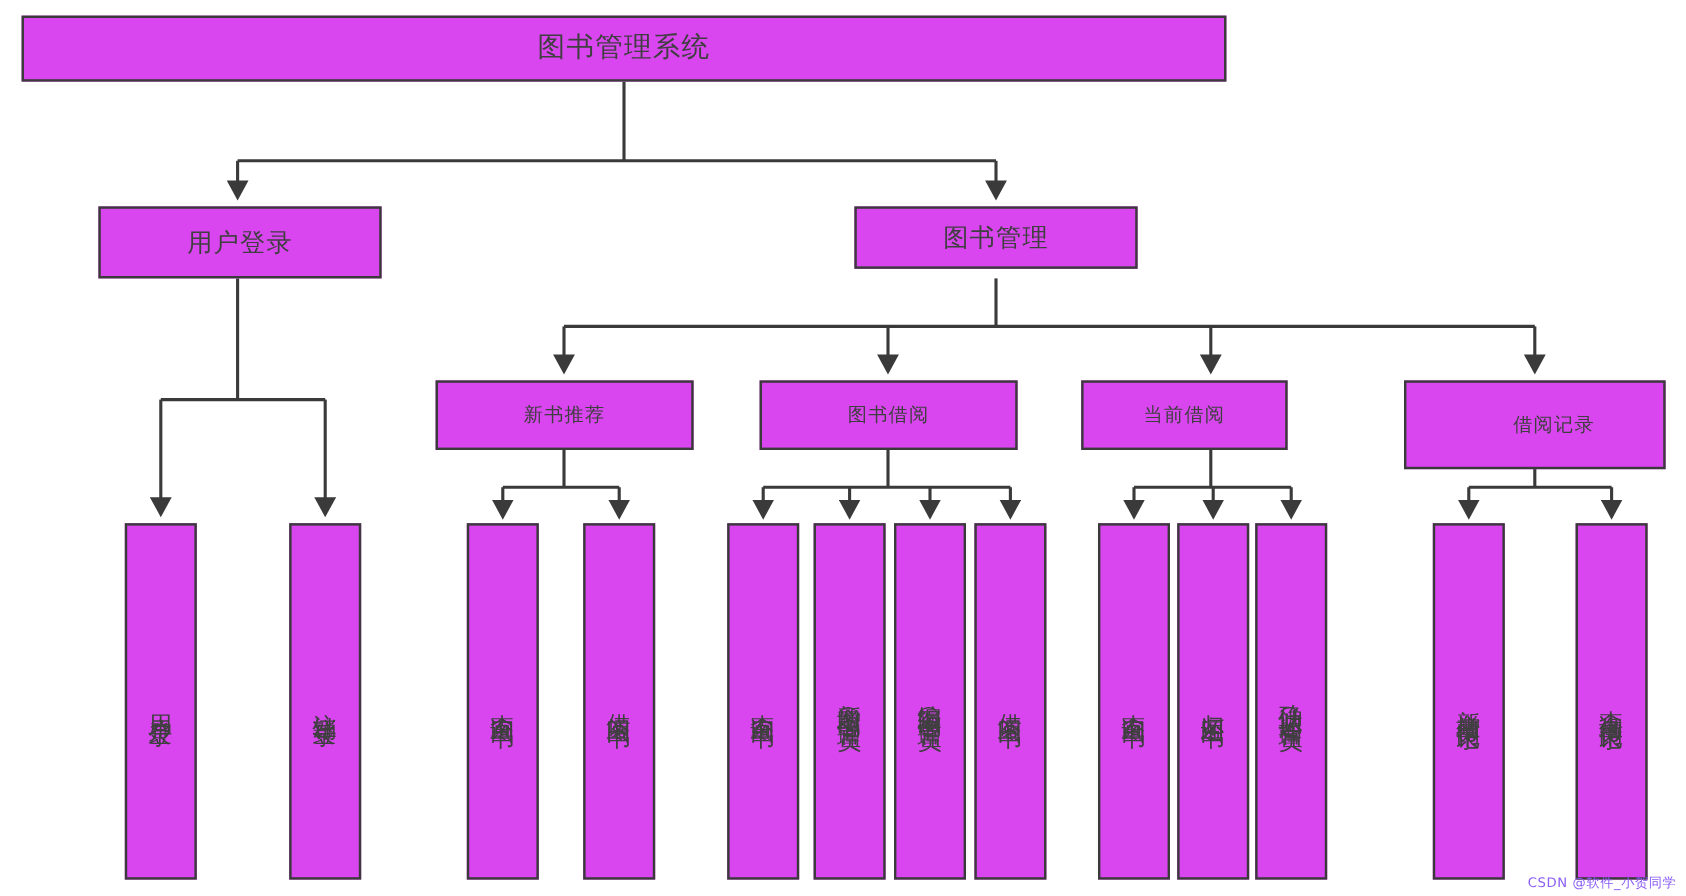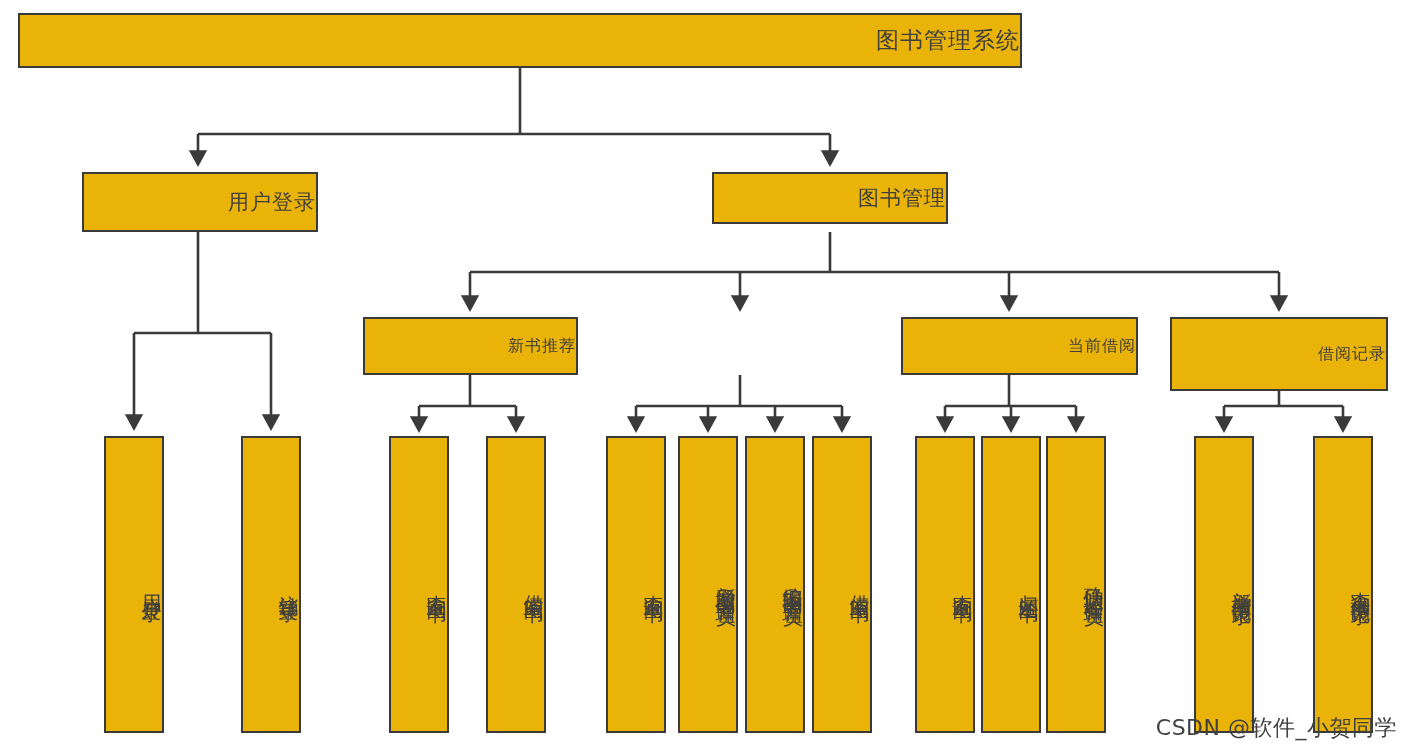--- a/index.html
+++ b/index.html
@@ -7,23 +7,23 @@
     font-family:"DejaVu Sans","Liberation Sans",sans-serif;
     width:1405px;height:747px;position:relative;overflow:hidden;
     color:#3b3b3b;
   }
   #canvas{position:absolute;left:0;top:0;width:1405px;height:747px;}
   svg.lines{position:absolute;left:0;top:0;width:1405px;height:747px;pointer-events:none;}
 
   .node{
     position:absolute;
     box-sizing:border-box;
-    background:#eab308;
+    background:#d946ef;
     border:2.5px solid #3a3a3a;
-    display:flex;align-items:center;justify-content:flex-end;
+    display:flex;align-items:center;justify-content:center;
     text-align:center;
     line-height:1.18;
     color:#3f3f3f;
   }
   .node.lvl0{font-size:23px;}
   .node.lvl1{font-size:21px;}
   .node.lvl2{font-size:16px;}
   .node.leaf{font-size:20px;padding:6px 0;align-items:center;}
 
   .vtext{
@@ -32,22 +32,22 @@
     letter-spacing:3px;
     white-space:pre;
     display:block;
     line-height:1;
   }
   .htext{display:block;white-space:pre;letter-spacing:1px;}
 
   .watermark{
     position:absolute;
     right:8px;bottom:4px;
-    font-size:22px;
-    color:#404040;
+    font-size:11px;
+    color:#8b5cf6;
     letter-spacing:0.5px;
     white-space:pre;
   }
 </style>
 </head>
 <body>
 
 <div id="canvas">
 
   <svg class="lines" viewBox="0 0 1405 747">
@@ -107,21 +107,24 @@
   <div class="node lvl1" style="left:82px;top:172px;width:236px;height:60px;">
     <span class="htext">用户登录</span>
   </div>
   <div class="node lvl1" style="left:712px;top:172px;width:236px;height:52px;">
     <span class="htext">图书管理</span>
   </div>
 
   <div class="node lvl2" style="left:363px;top:317px;width:215px;height:58px;">
     <span class="htext">新书推荐</span>
   </div>
-  <div class="node lvl2" style="left:901px;top:317px;width:237px;height:58px;">
+  <div class="node lvl2" style="left:633px;top:317px;width:215px;height:58px;">
+    <span class="htext">图书借阅</span>
+  </div>
+  <div class="node lvl2" style="left:901px;top:317px;width:172px;height:58px;">
     <span class="htext">当前借阅</span>
   </div>
   <div class="node lvl2" style="left:1170px;top:317px;width:218px;height:74px;padding-left:32px;">
     <span class="htext">借阅记录</span>
   </div>
 
   <div class="node leaf" style="left:104px;top:436px;width:60px;height:297px;">
     <span class="vtext">用户登录</span>
   </div>
   <div class="node leaf" style="left:241px;top:436px;width:60px;height:297px;">

